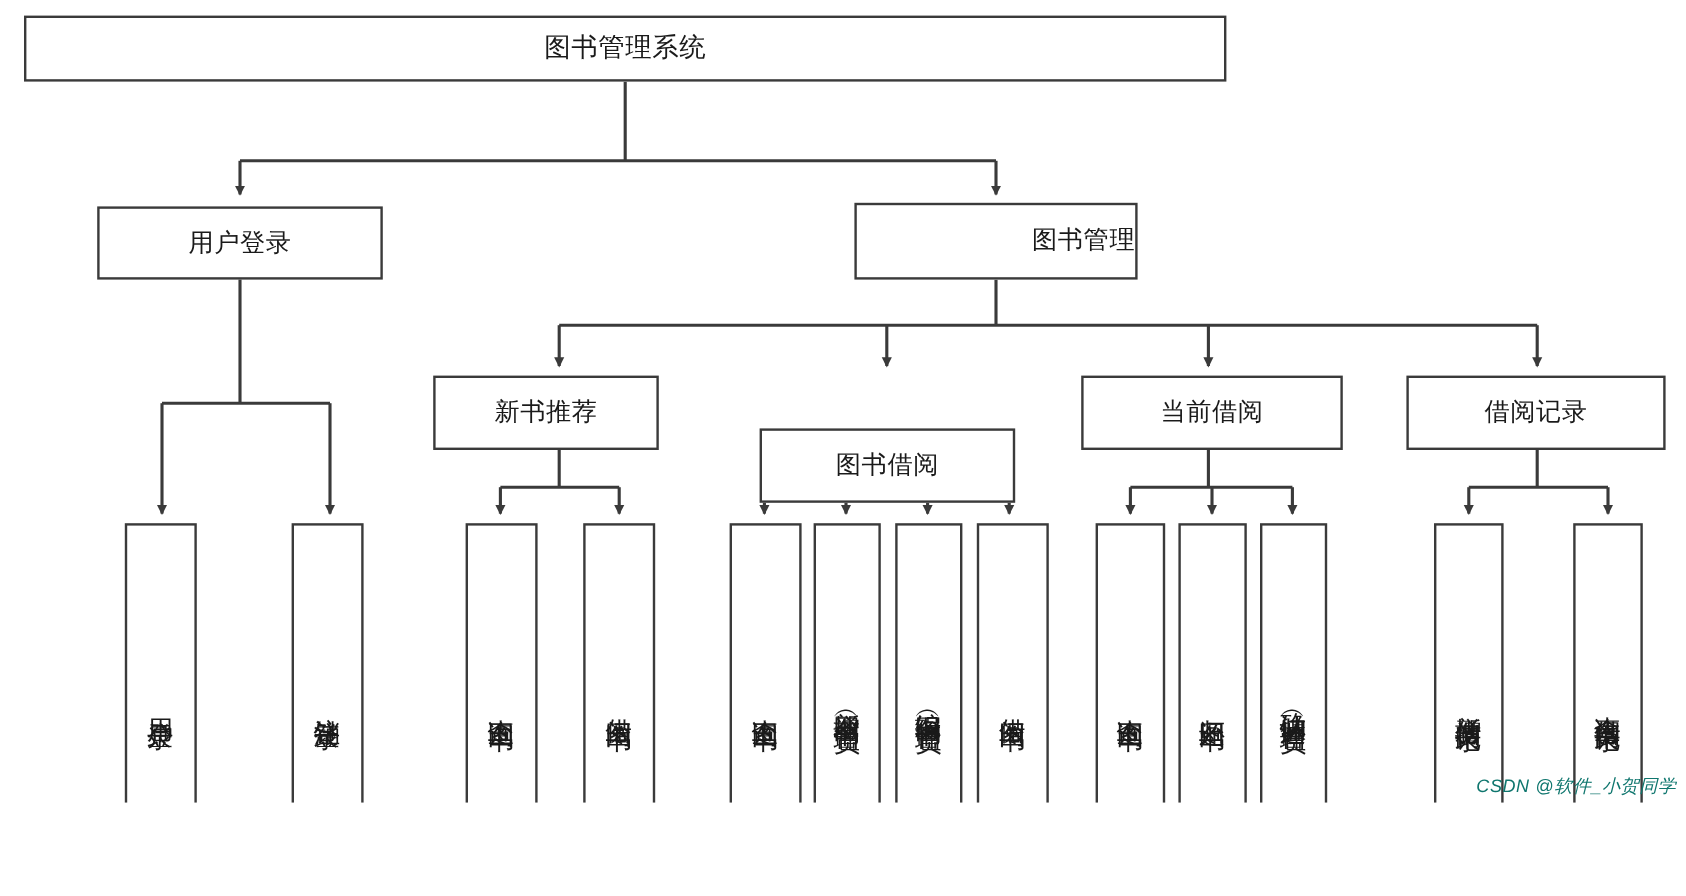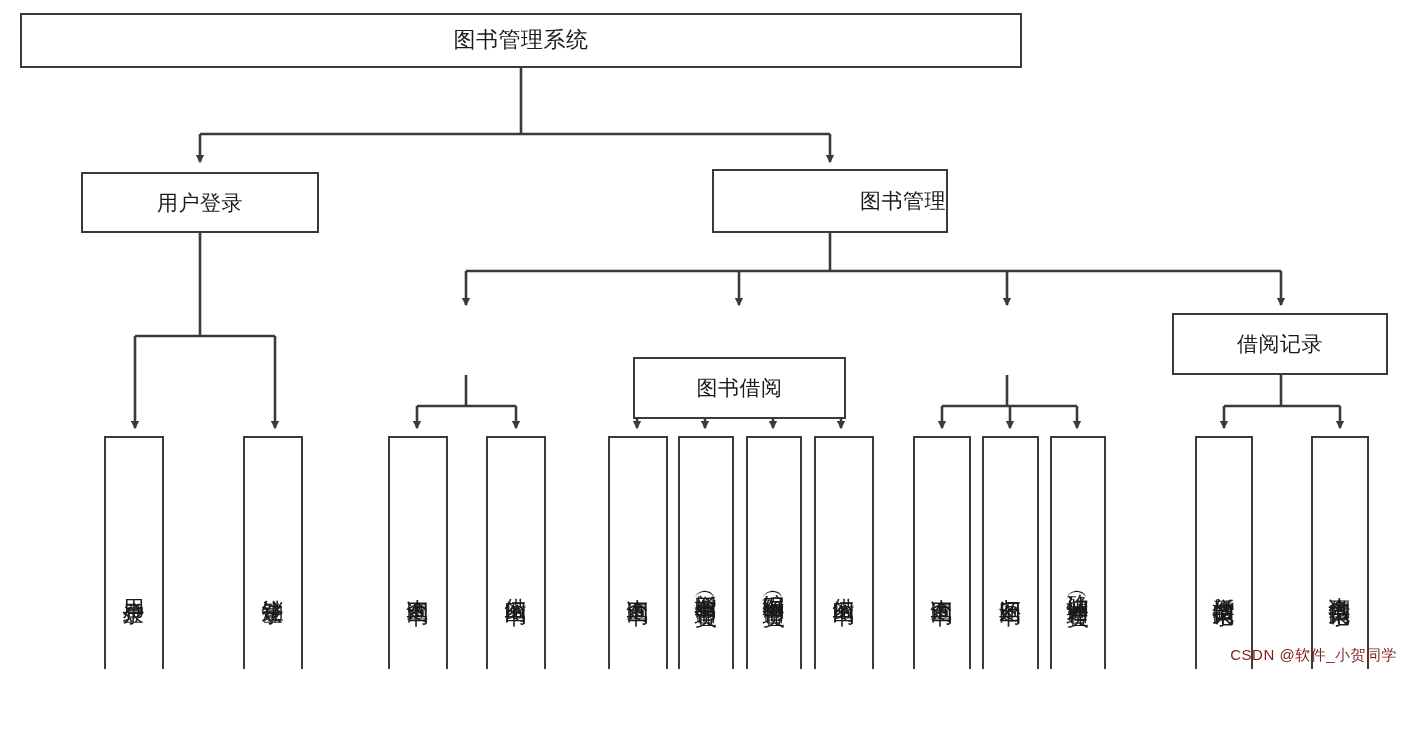--- a/index.html
+++ b/index.html
@@ -61,24 +61,25 @@
     line-height: 1.14;
     letter-spacing: 2px;
     white-space: normal;
     max-height: 100%;
   }
   #watermark {
     position: absolute;
     right: 8px;
     bottom: 4px;
     font-size: 15px;
-    color: #7f1d1d;
+    color: #0f766e;
     letter-spacing: 0.5px;
     white-space: nowrap;
     user-select: none;
+    font-style: italic;
   }
 </style>
 </head>
 <body>
 
 <div id="diagram-root">
 
   <svg id="edge-layer" viewBox="0 0 1405 747" width="1405" height="747" aria-hidden="true">
     <defs>
       <marker id="arrowhead" markerWidth="9" markerHeight="9" refX="7.2" refY="4.5" orient="auto" markerUnits="userSpaceOnUse">
@@ -134,25 +135,31 @@
   </div>
 
   <div class="node horiz" style="left:81px; top:172px; width:238px; height:61px;">
     <span class="node-label">用户登录</span>
   </div>
 
   <div class="node horiz" style="left:712px; top:169px; width:236px; height:64px;justify-content:flex-end;">
     <span class="node-label">图书管理</span>
   </div>
 
+  <div class="node horiz" style="left:361px; top:313px; width:188px; height:62px;">
+    <span class="node-label">新书推荐</span>
+  </div>
 
   <div class="node horiz" style="left:633px; top:313px; width:213px; height:62px;margin-top:44px;">
     <span class="node-label">图书借阅</span>
   </div>
 
+  <div class="node horiz" style="left:901px; top:313px; width:218px; height:62px;">
+    <span class="node-label">当前借阅</span>
+  </div>
 
   <div class="node horiz" style="left:1172px; top:313px; width:216px; height:62px;">
     <span class="node-label">借阅记录</span>
   </div>
 
   <div class="node vert" style="left:104px; top:436px; width:60px; height:298px;">
     <span class="node-label">用户登录</span>
   </div>
 
   <div class="node vert" style="left:243px; top:436px; width:60px; height:298px;">

